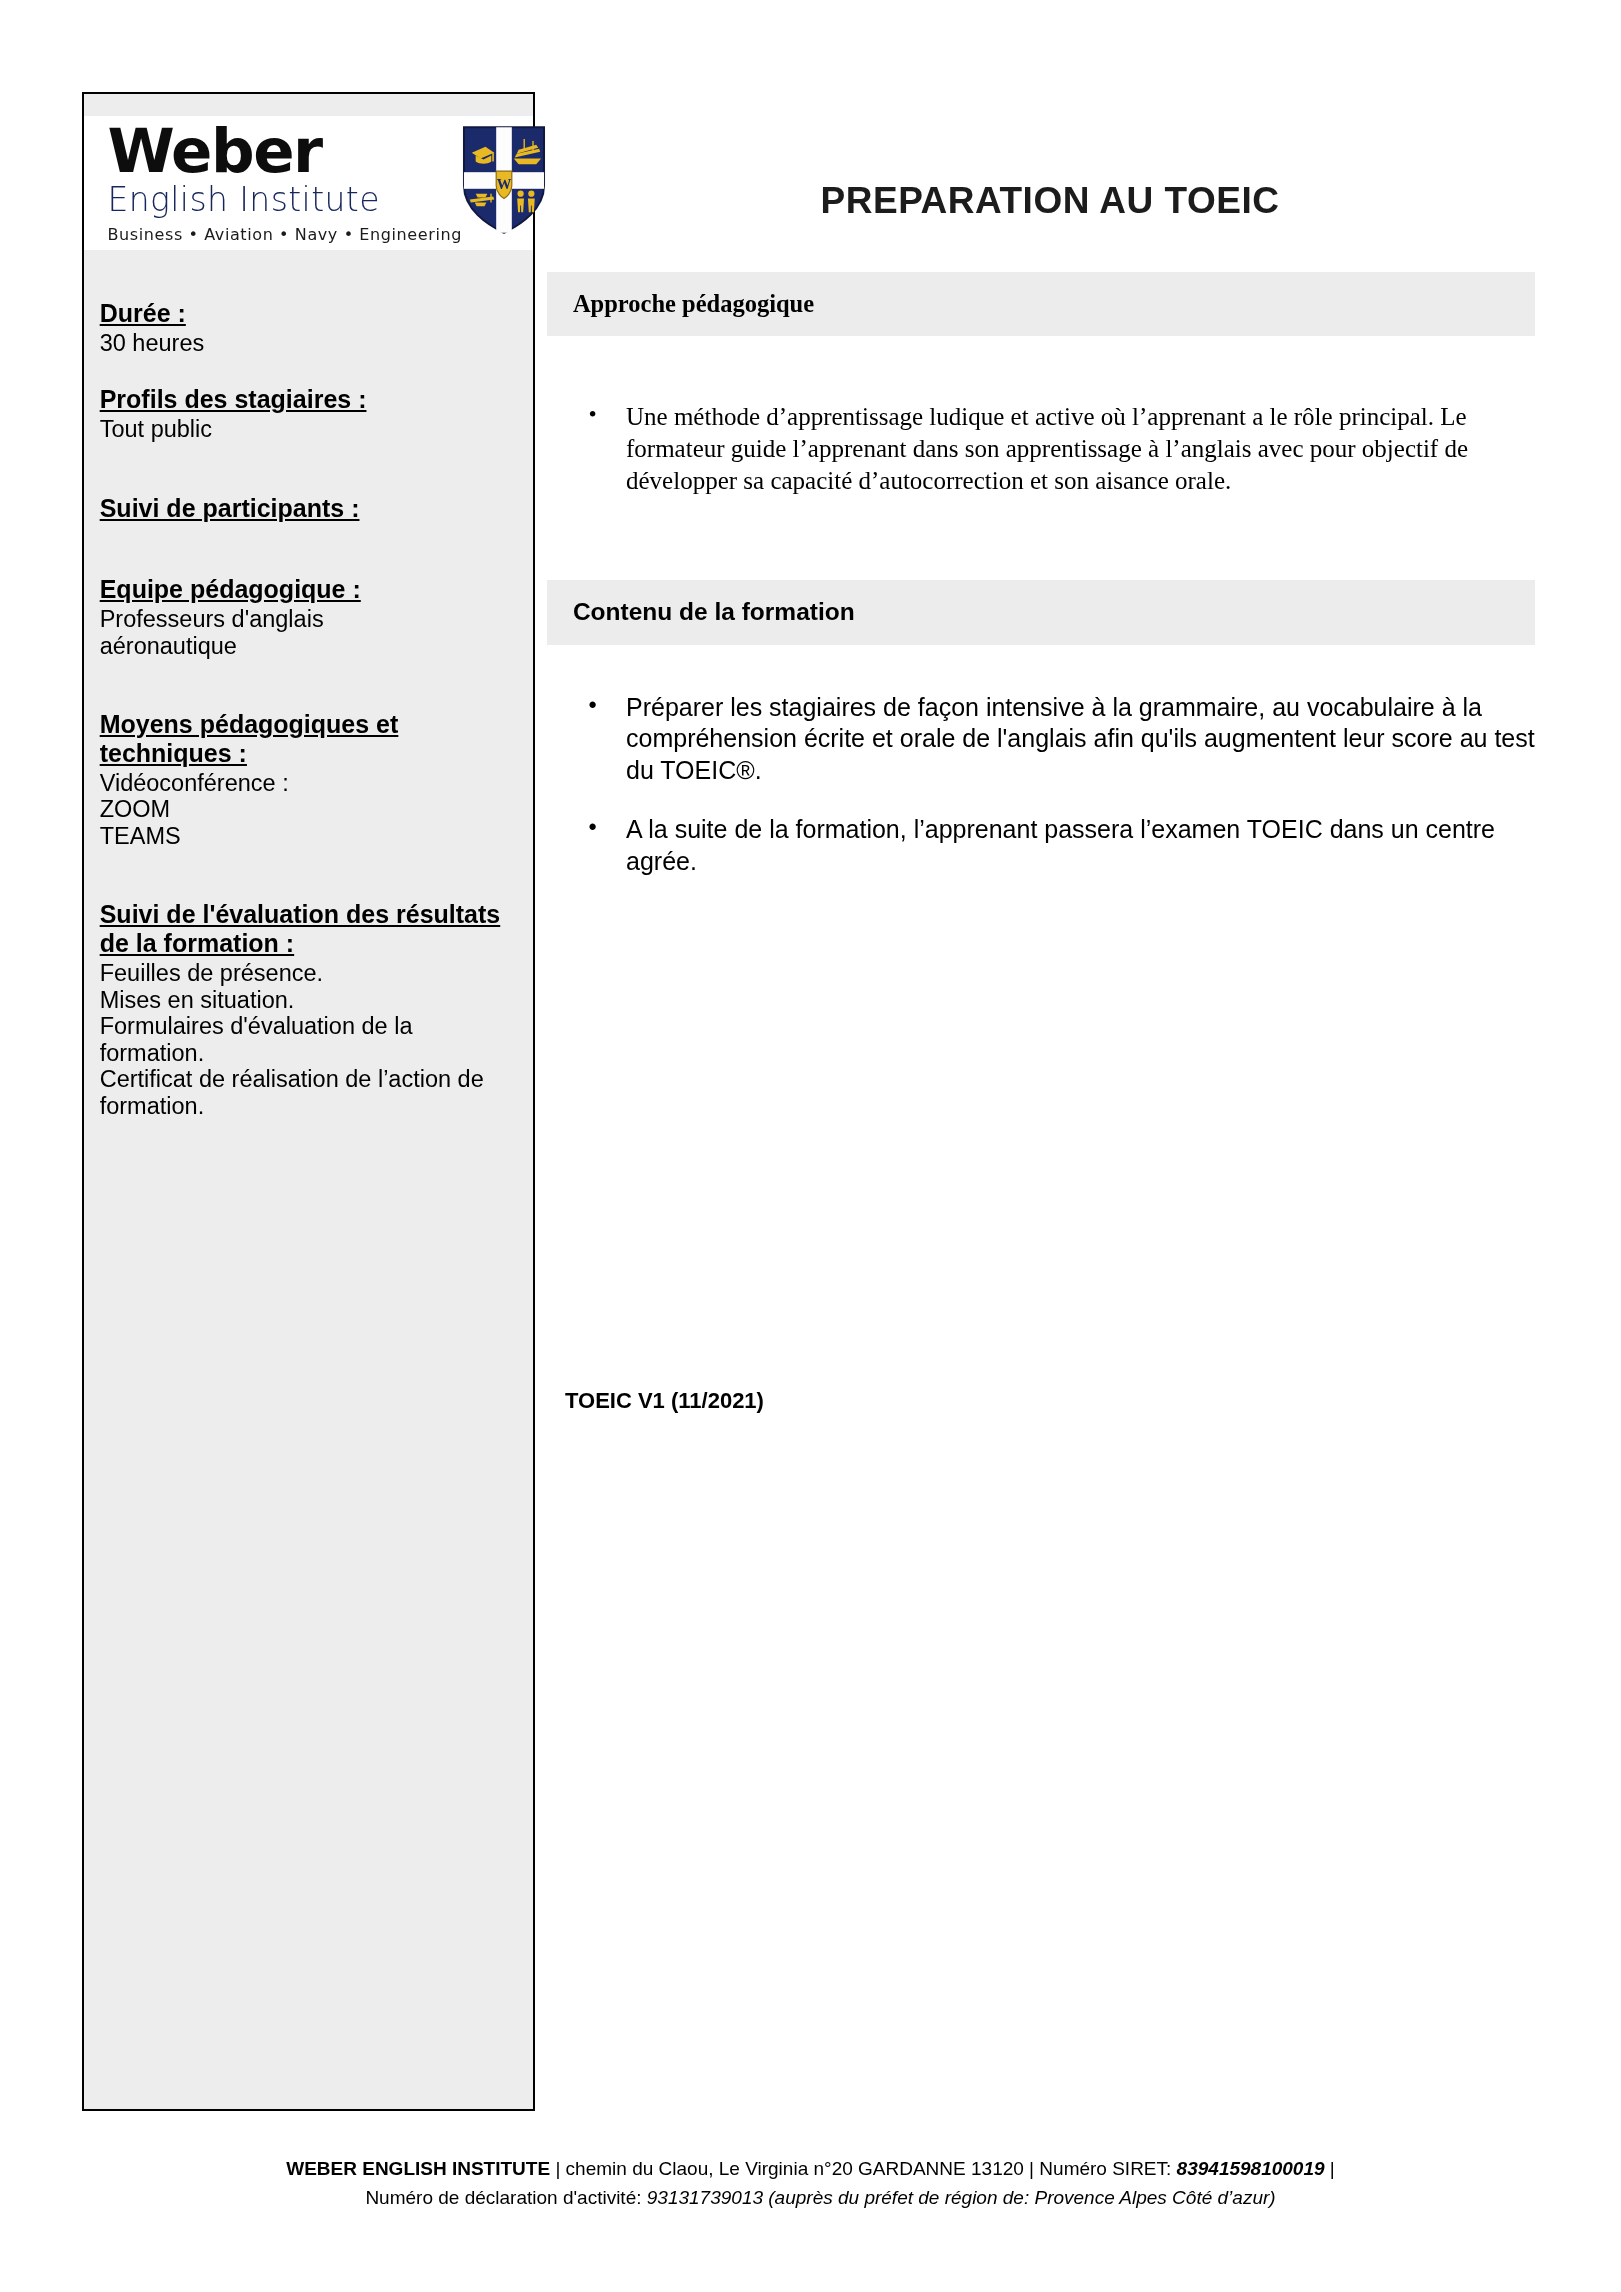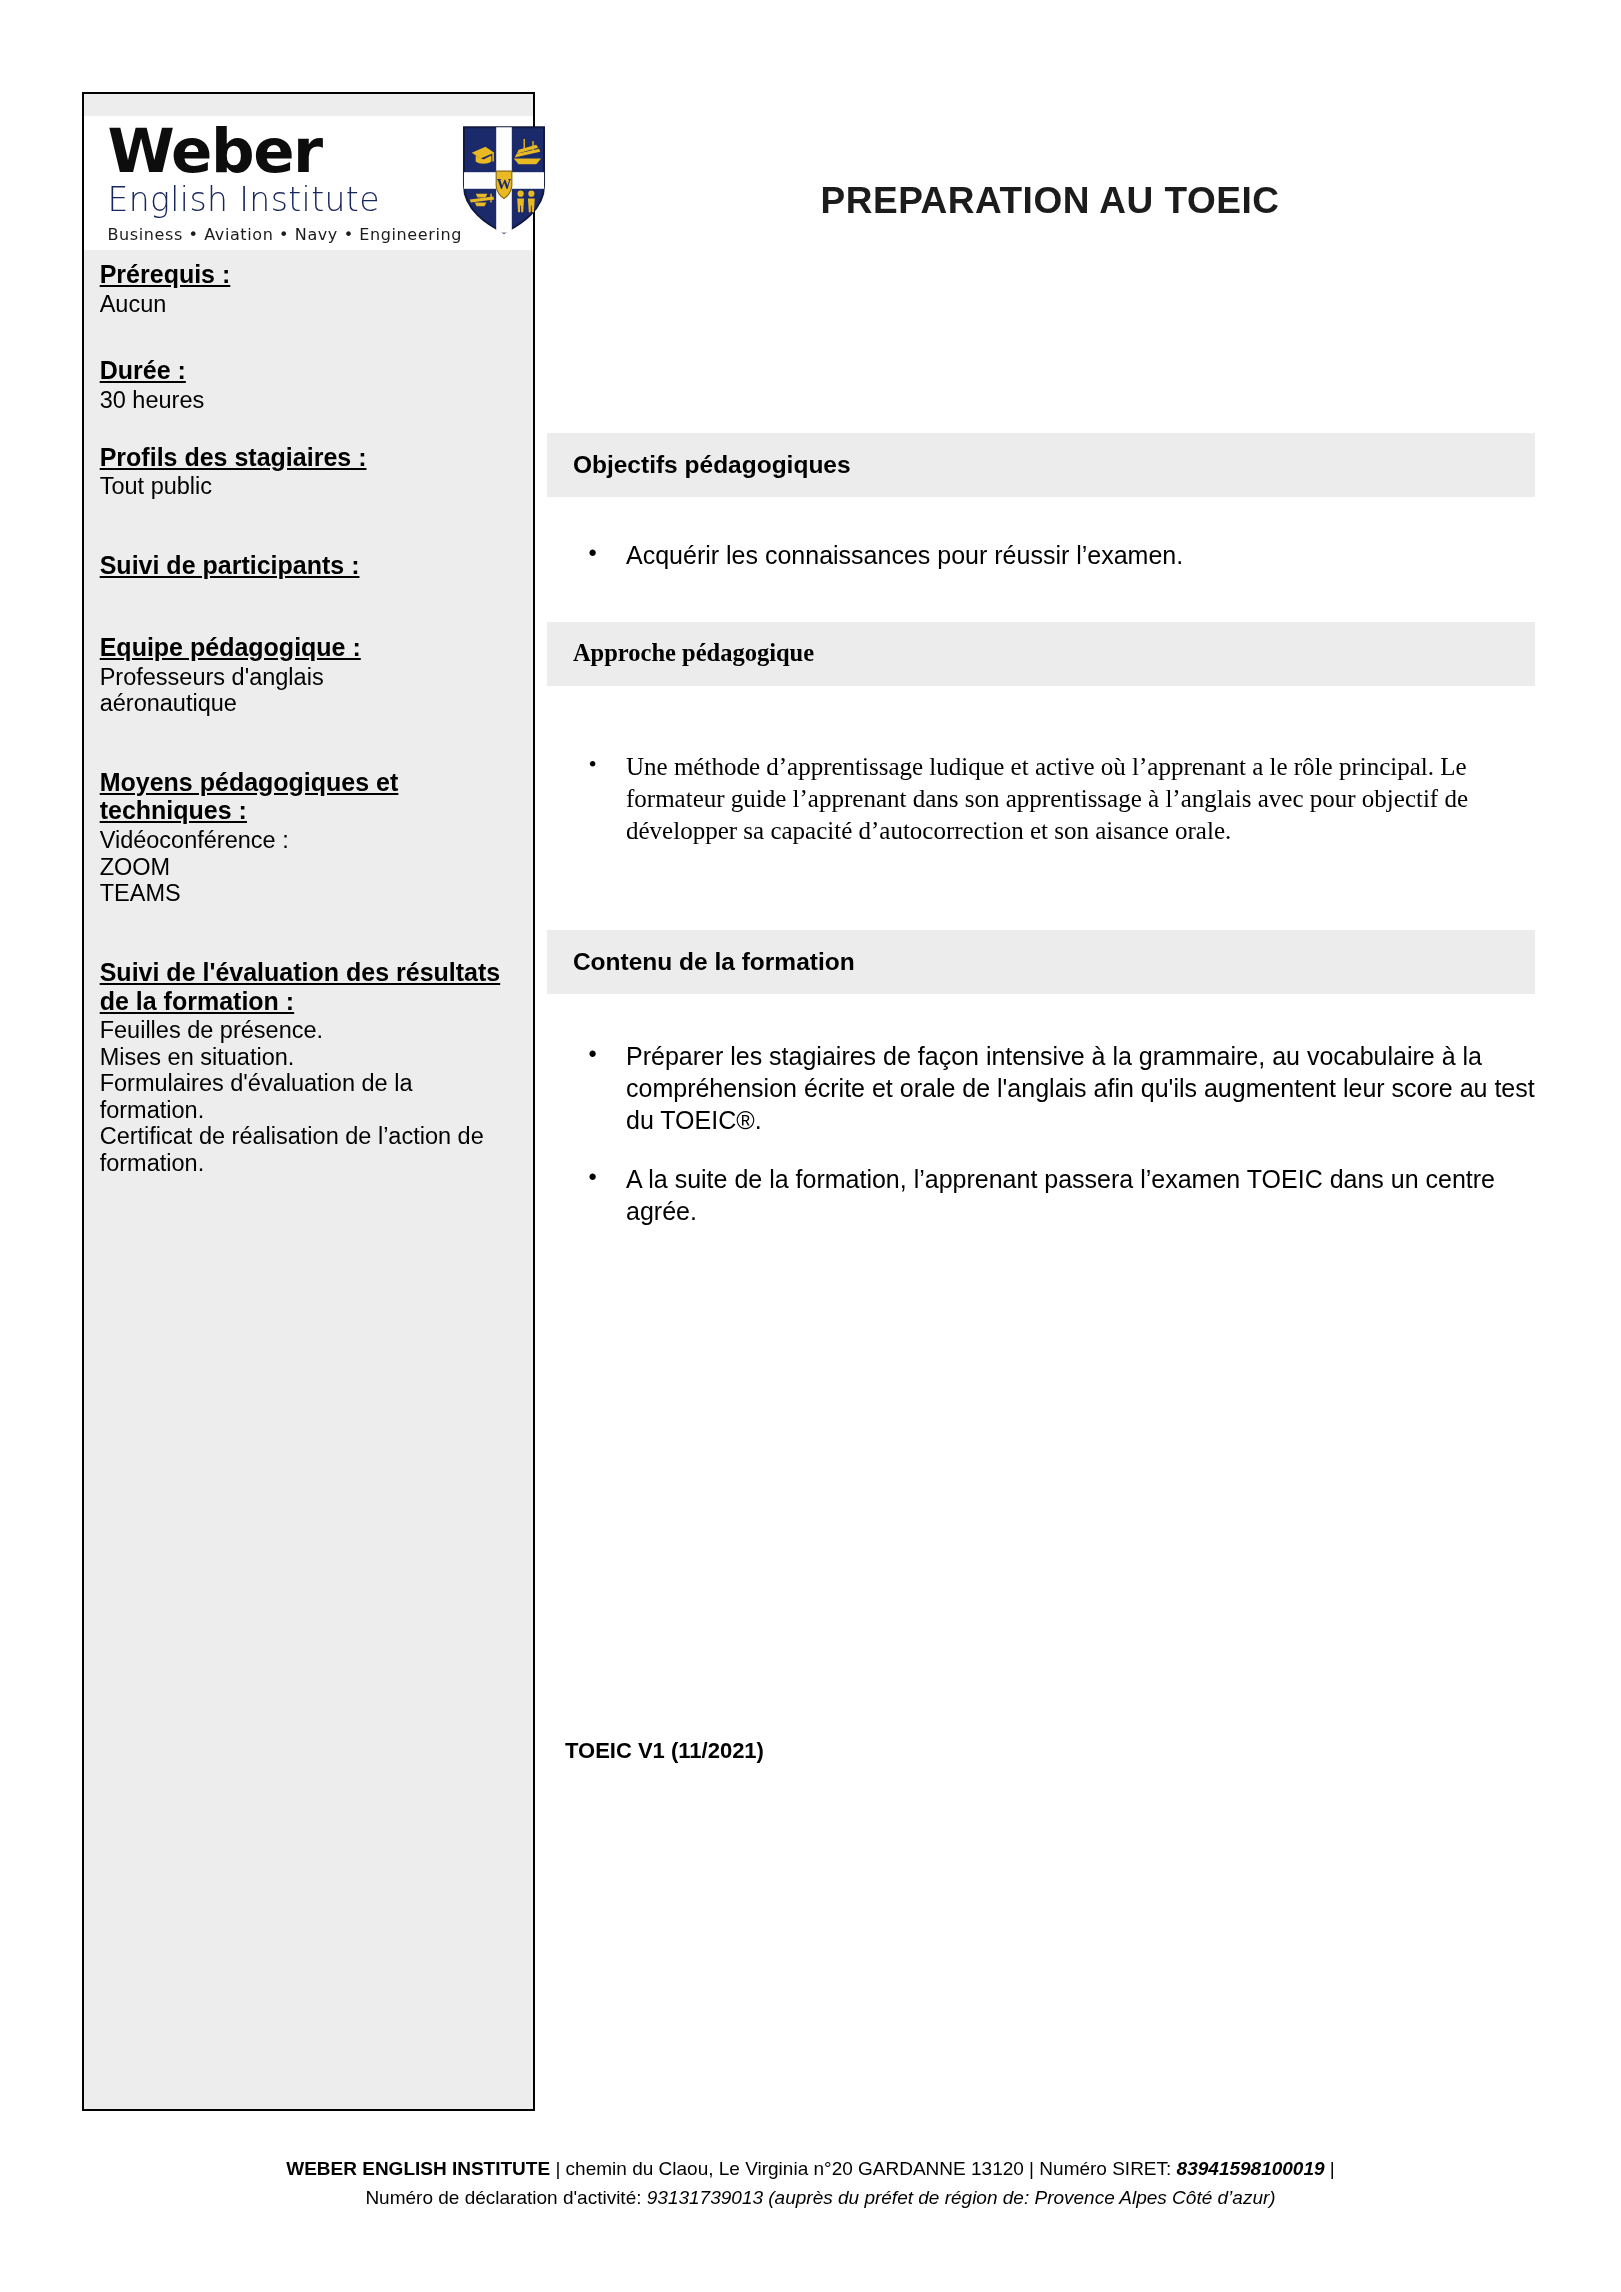--- a/index.html
+++ b/index.html
@@ -222,24 +222,20 @@
           </g>
 
           <path d="M35 47 H51 V62 C51 69 45 74 43 75 C41 74 35 69 35 62 Z" fill="#e8b923" stroke="#8a6b10" stroke-width="1.2"></path>
           <text x="43" y="65" text-anchor="middle" font-family="'Liberation Serif', serif" font-size="15" font-weight="bold" fill="#1b2a6b">W</text>
         </svg>
       </span>
     </div>
 
     <div class="sb-body">
 
-      <div>
-        <div class="sb-h">Prérequis :</div>
-        <div class="sb-p">Aucun</div>
-      </div>
       <div class="sb-gap-lg"></div>
 
       <div>
         <div class="sb-h">Durée :</div>
         <div class="sb-p">30 heures</div>
       </div>
       <div class="sb-gap-md"></div>
 
       <div>
         <div class="sb-h">Profils des stagiaires :</div>
@@ -278,28 +274,20 @@
       <div class="sb-gap-md"></div>
 
 
     </div>
   </aside>
 
   <main class="main">
 
     <h1 class="doc-title">PREPARATION AU TOEIC</h1>
 
-    <section class="sec-objectifs">
-      <div class="band band-wide">Objectifs pédagogiques</div>
-      <div class="list-wrap">
-        <ul class="bullets">
-          <li>Acquérir les connaissances pour réussir l’examen.</li>
-        </ul>
-      </div>
-    </section>
 
     <section class="sec-approche">
       <div class="band band-wide">Approche pédagogique</div>
       <div class="list-wrap">
         <ul class="bullets">
           <li>Une méthode d’apprentissage ludique et active où l’apprenant a le rôle principal. Le formateur guide l’apprenant dans son apprentissage à l’anglais avec pour objectif de développer sa capacité d’autocorrection et son aisance orale.</li>
         </ul>
       </div>
     </section>
 

